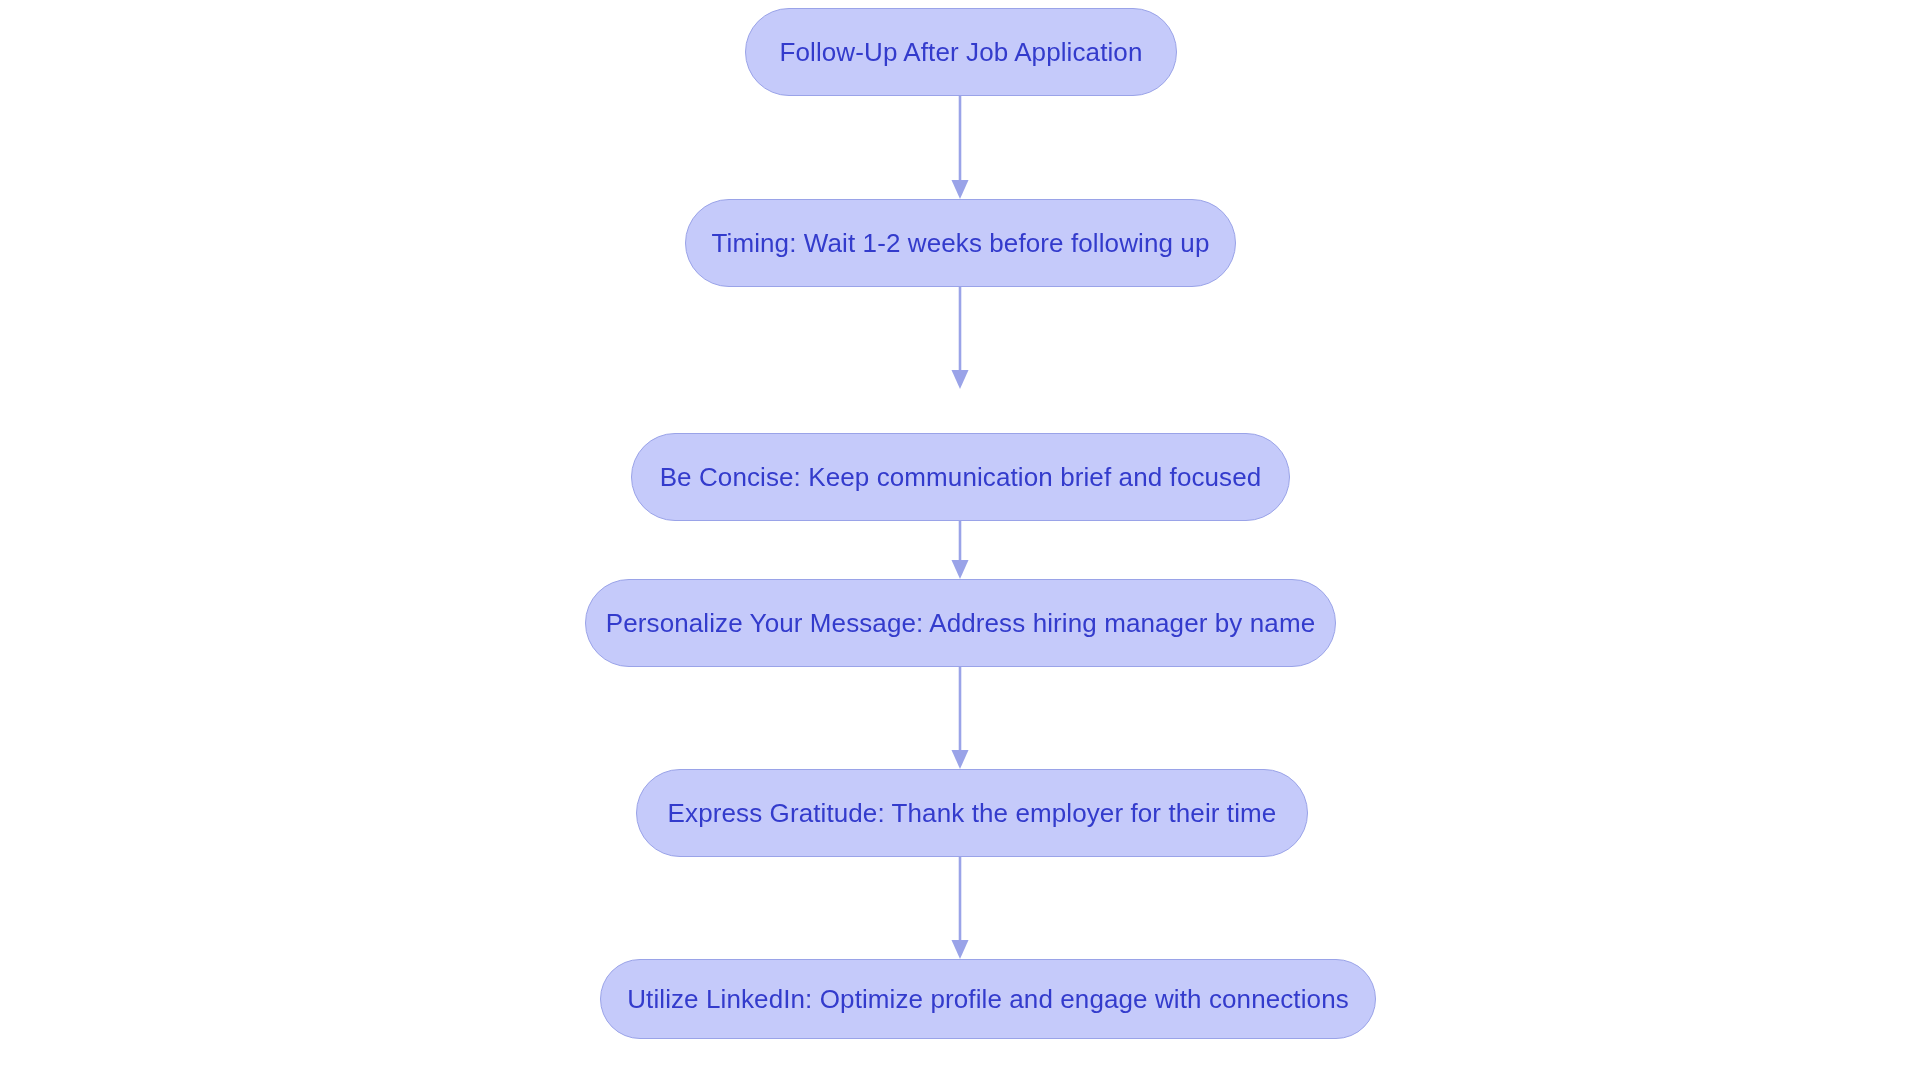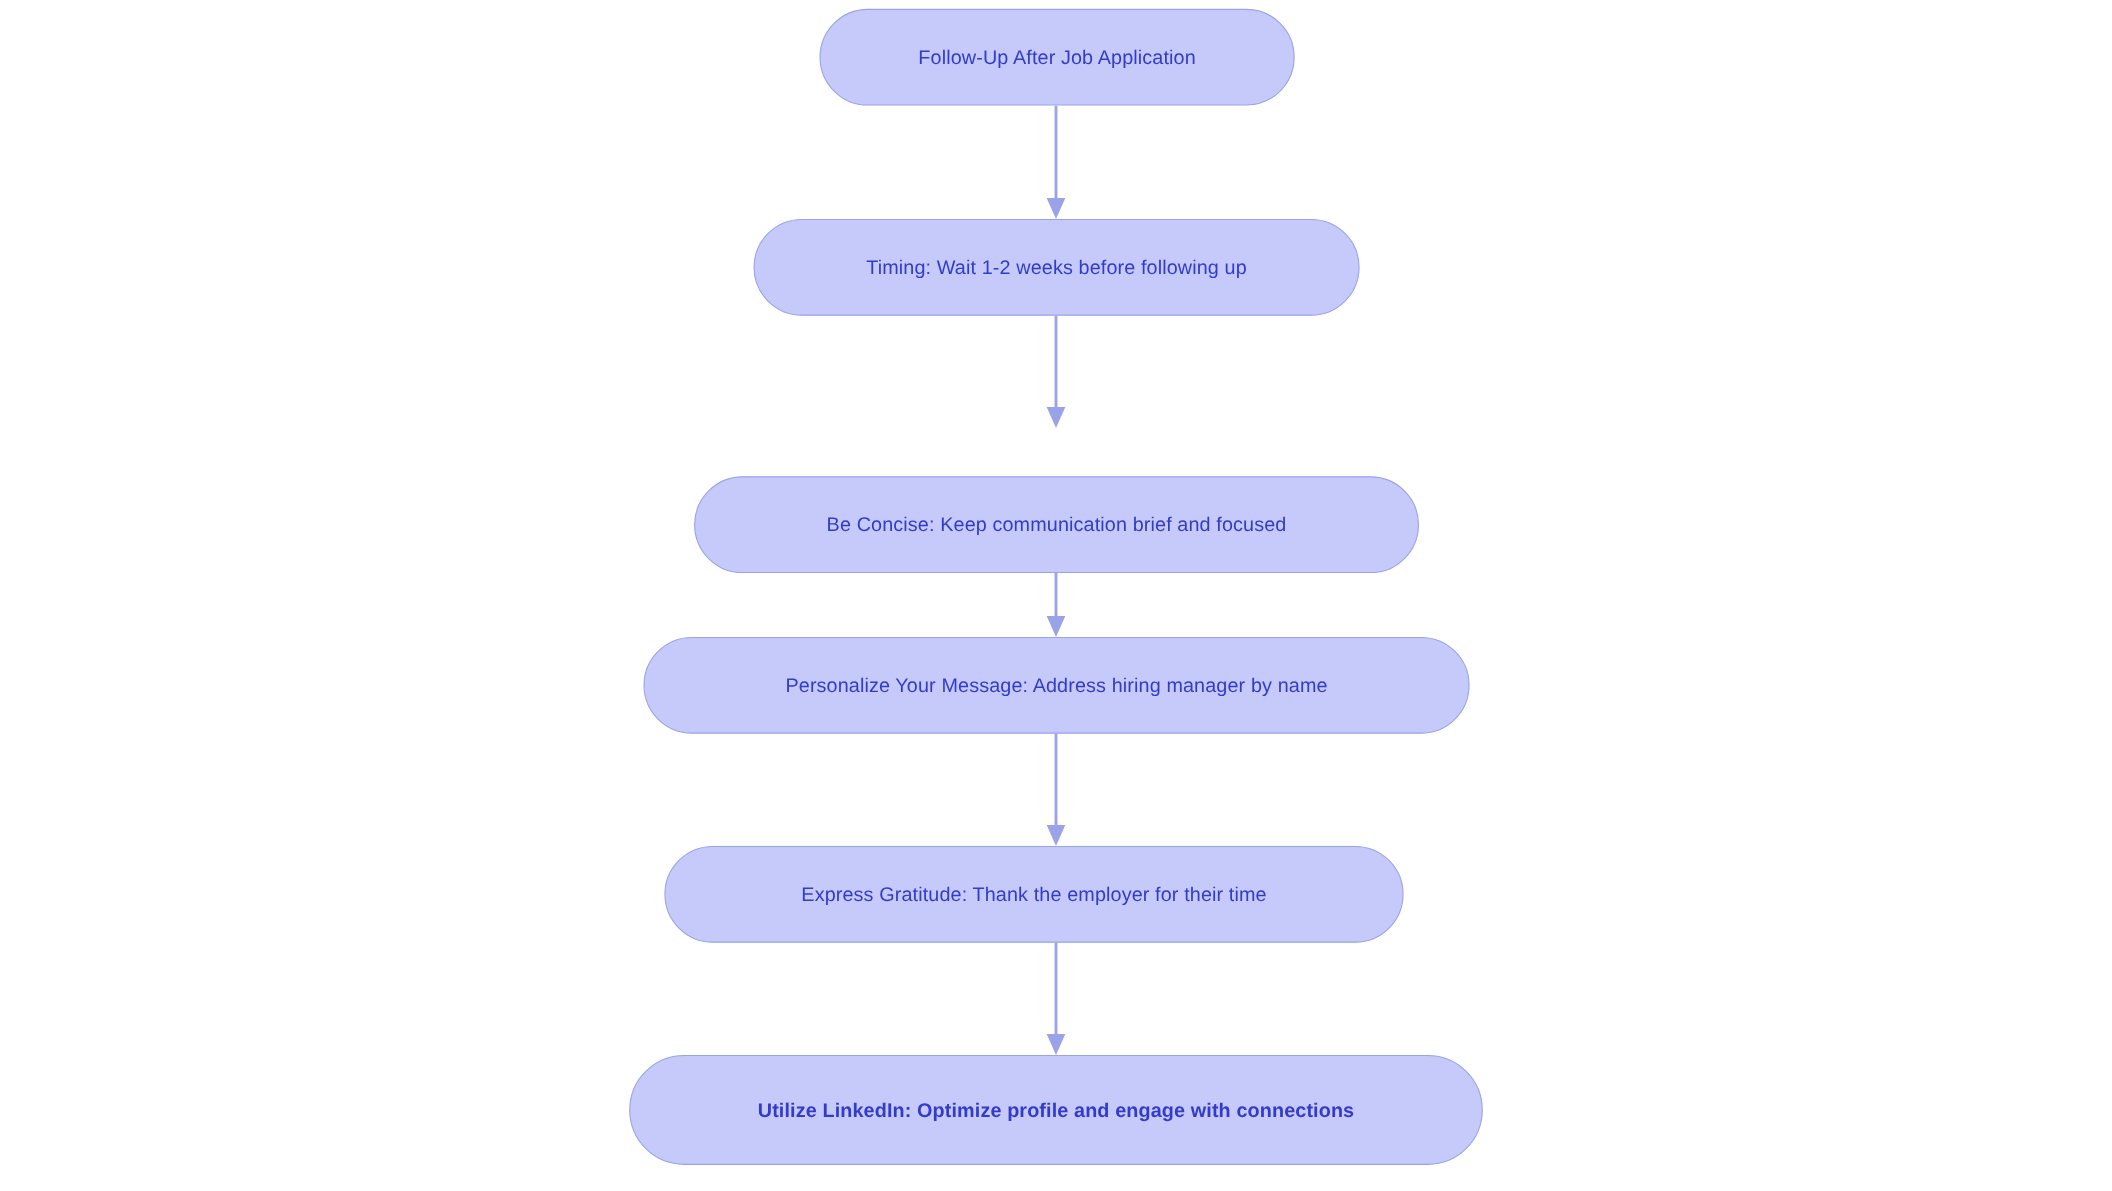--- a/index.html
+++ b/index.html
@@ -26,21 +26,21 @@
     position: absolute;
     box-sizing: border-box;
     display: flex;
     align-items: center;
     justify-content: center;
     background: #c5cafa;
     border: 1.4px solid #9aa3e8;
     border-radius: 999px;
     color: #333bcc;
     font-family: "Liberation Sans", sans-serif;
-    font-size: 18px;
+    font-size: 26px;
     font-weight: 400;
     letter-spacing: 0.1px;
     white-space: nowrap;
     line-height: 1;
     user-select: none;
   }
 
   .flow-node .node-label {
     display: block;
     padding: 0 10px;
@@ -93,21 +93,21 @@
   </div>
 
   <div class="flow-node" style="left: 631px; top: 389px; width: 659px; height: 88px; margin-top: 44px;">
     <span class="node-label">Be Concise: Keep communication brief and focused</span>
   </div>
 
   <div class="flow-node" style="left: 585px; top: 579px; width: 751px; height: 88px;">
     <span class="node-label">Personalize Your Message: Address hiring manager by name</span>
   </div>
 
-  <div class="flow-node" style="left: 604px; top: 769px; width: 672px; height: 88px;">
+  <div class="flow-node" style="left: 636px; top: 769px; width: 672px; height: 88px;">
     <span class="node-label">Express Gratitude: Thank the employer for their time</span>
   </div>
 
-  <div class="flow-node" style="left: 572px; top: 959px; width: 776px; height: 100px; font-weight: bold;">
+  <div class="flow-node" style="left: 600px; top: 959px; width: 776px; height: 80px;">
     <span class="node-label">Utilize LinkedIn: Optimize profile and engage with connections</span>
   </div>
 
 </div>
 
 </body></html>

